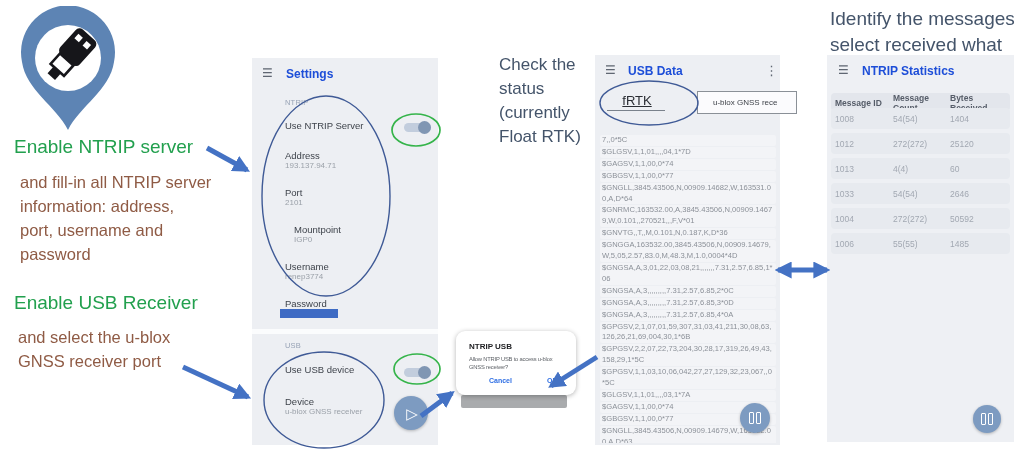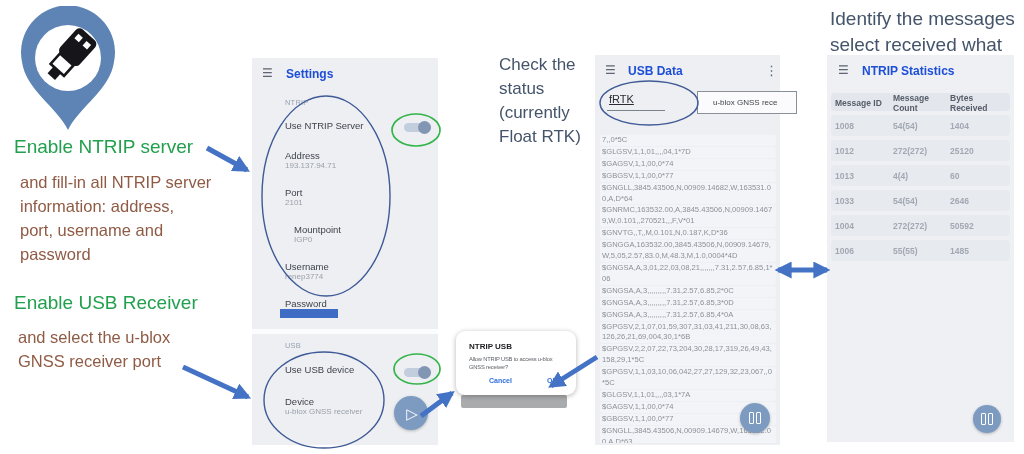--- a/index.html
+++ b/index.html
@@ -25,21 +25,21 @@
   .toggle{width:27px;height:12px;cursor:pointer;}
   .toggle .track{position:absolute;left:0;top:2px;width:27px;height:9px;border-radius:5px;background:#c2cddd;}
   .toggle .knob{position:absolute;right:0;top:0;width:13px;height:13px;border-radius:50%;background:#8096b3;}
   
   .fab{border-radius:50%;background:#7d9bc1;display:flex;align-items:center;justify-content:center;
        cursor:pointer;box-shadow:0 1px 3px rgba(0,0,0,.25);}
   .play-glyph{color:#ffffff;font-size:15px;line-height:15px;transform:translateX(1px);}
   .pause-glyph{display:flex;gap:2.5px;}
   .pause-glyph i{display:block;width:3px;height:10px;background:transparent;border:1.2px solid #fff;border-radius:1px;}
   
-  .status-field{font-size:11px;color:#2a2d33;text-decoration:underline;}
+  .status-field{font-size:13px;color:#2a2d33;text-align:center;text-decoration:underline;}
   .status-underline{height:1px;background:#7a828c;}
   .device-box{border:1px solid #8a9097;background:#fbfbfd;font-size:8px;color:#3f434a;
               line-height:21px;padding:0 15px;white-space:nowrap;overflow:hidden;}
   .nmea-log{overflow:hidden;}
   .nmea-line{font-size:7.6px;line-height:10.9px;color:#8b9098;word-break:break-all;
              background:#f3f4f7;border-radius:2px;margin-bottom:1px;padding:0 2px;}
   
   .stat-pill{background:#e3e6ec;border-radius:4px;display:grid;grid-template-columns:58px 57px auto;
              align-items:center;padding-left:4px;}
   .stat-pill span{font-size:8.5px;color:#555c68;font-weight:bold;}
@@ -188,21 +188,21 @@
 
   <div class="panel" style="left:827px;top:55px;width:187px;height:387px;background:#eef0f4;">
     <span class="abs p-menu" style="left:11px;top:9px;">☰</span>
     <span class="abs p-title" style="left:35px;top:9px;">NTRIP Statistics</span>
 
     <div class="abs stat-pill" style="left:4px;top:38px;width:175px;height:18px;">
       <span>Message ID</span>
       <span>Message Count</span>
       <span>Bytes Received</span>
     </div>
-    <div class="abs" style="left:4px;top:60px;width:179px;font-weight:bold;">
+    <div class="abs" style="left:4px;top:53px;width:179px;">
         <div class="stat-row">
           <span>1008</span>
           <span>54(54)</span>
           <span>1404</span>
         </div>
         <div class="stat-row">
           <span>1012</span>
           <span>272(272)</span>
           <span>25120</span>
         </div>

